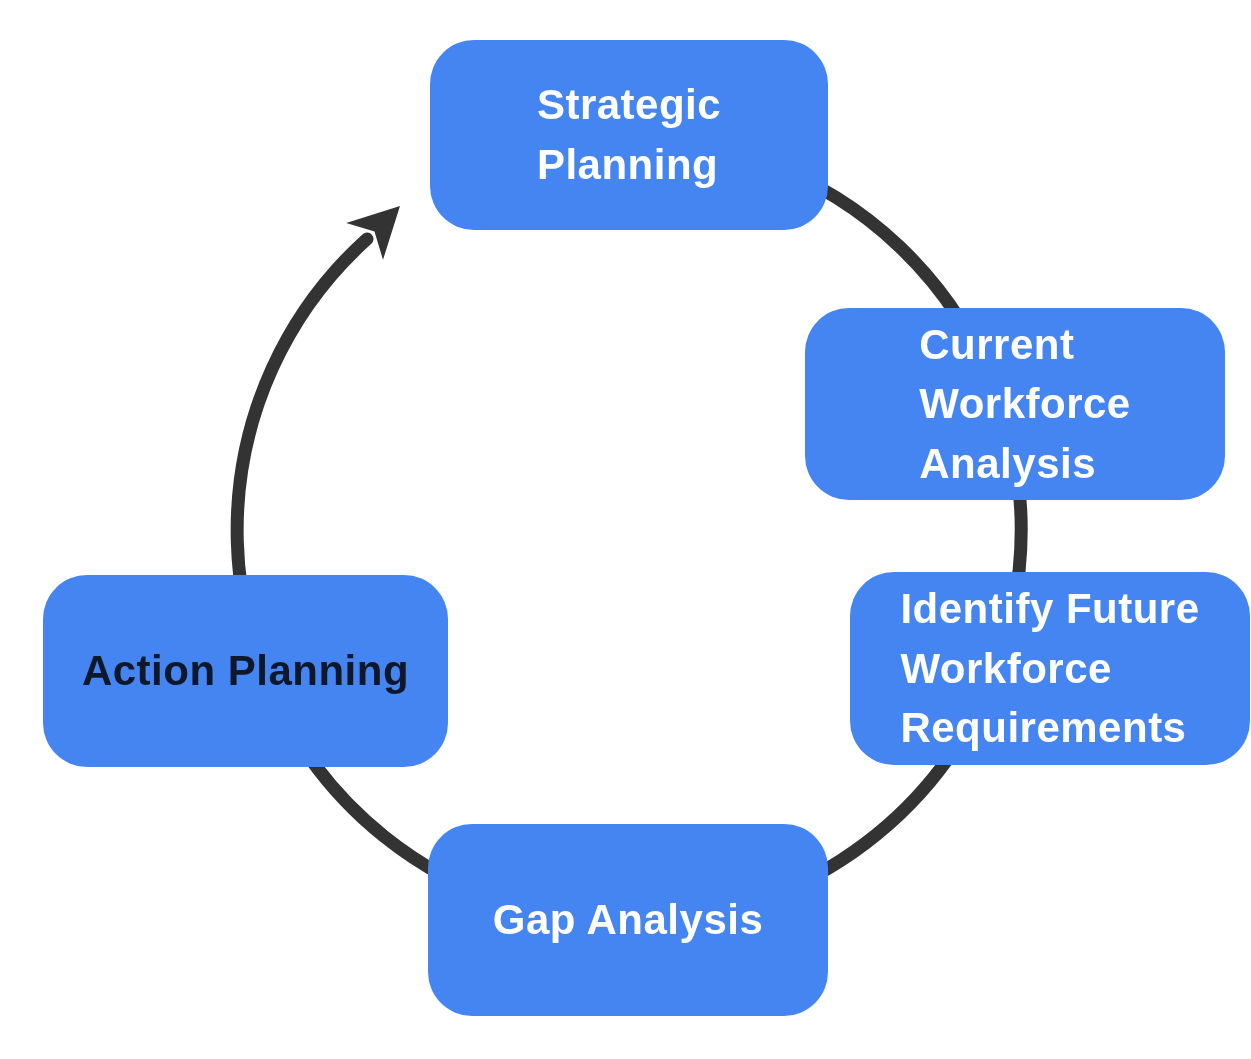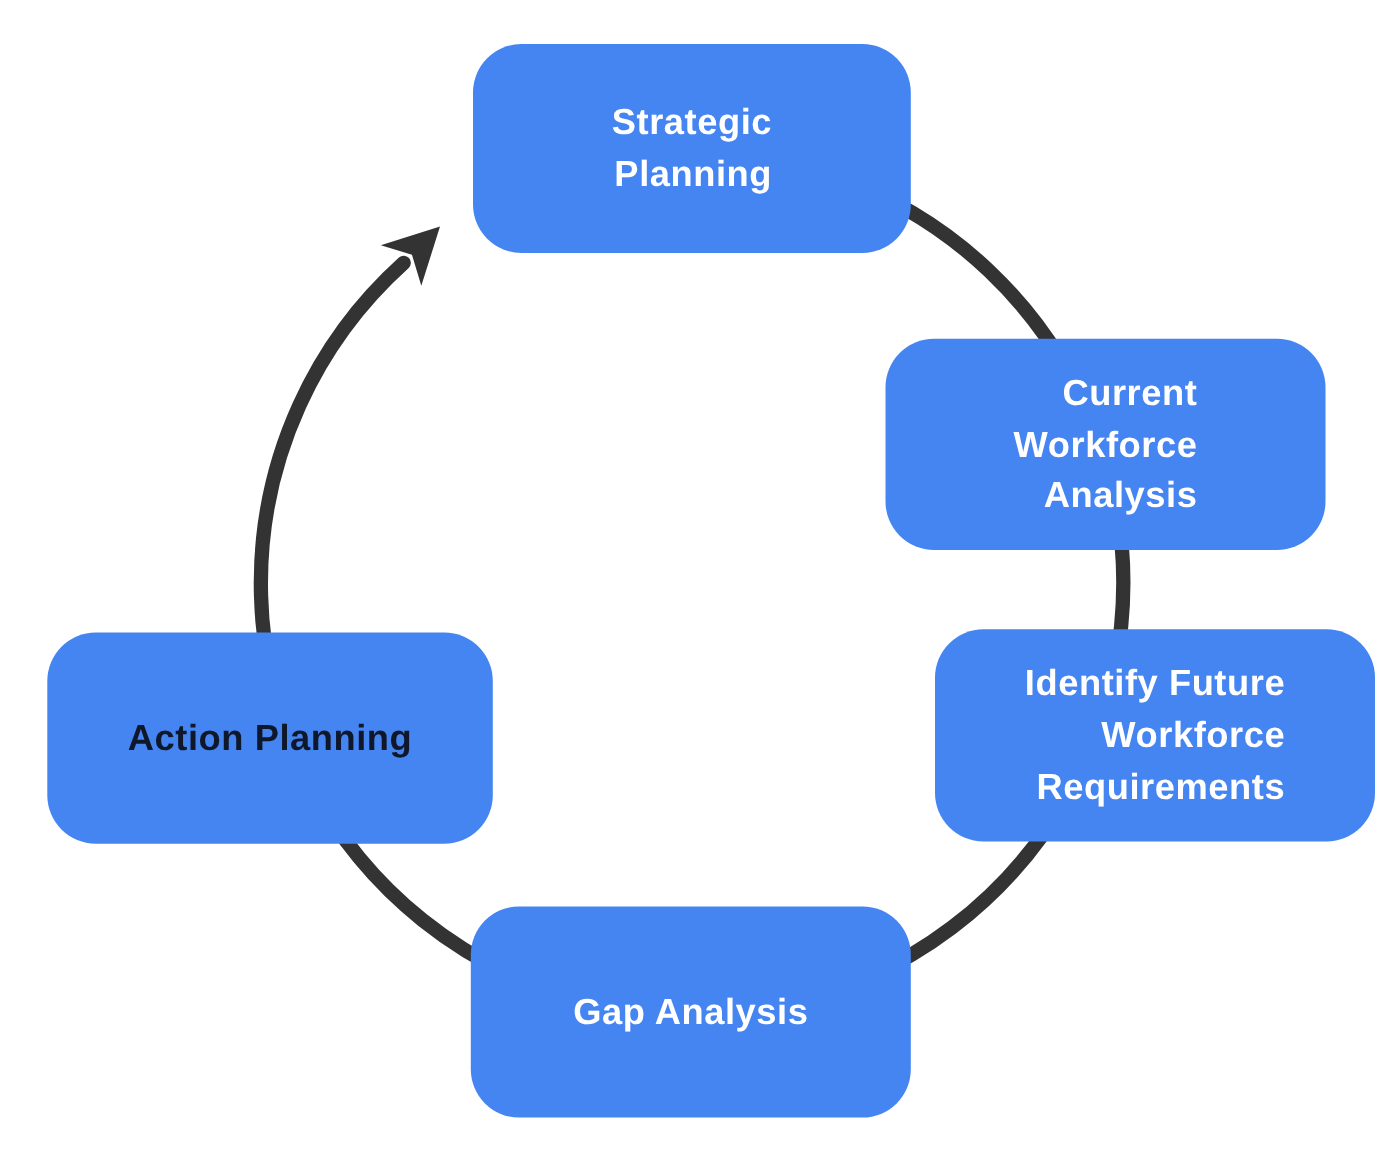--- a/index.html
+++ b/index.html
@@ -14,25 +14,25 @@
   #cycle-svg {
     position: absolute;
     left: 0; top: 0;
     width: 1251px; height: 1059px;
   }
   .node {
     position: absolute;
     display: flex;
     align-items: center;
     justify-content: center;
-    text-align: right;
+    text-align: left;
     border-radius: 44px;
     color: #ffffff;
     font-weight: bold;
-    font-size: 33px;
+    font-size: 42px;
     line-height: 1.42;
     letter-spacing: 0.5px;
   }
   .node .label { white-space: pre-line; }
   .n-strategic { left: 430px; top: 40px;  width: 398px; height: 190px; }
   .n-current   { left: 805px; top: 308px; width: 400px; height: 192px; }
   .n-identify  { left: 805px; top: 572px; width: 400px; height: 193px; }
   .n-gap       { left: 428px; top: 824px; width: 400px; height: 192px; }
   .n-action    { left: 43px;  top: 575px; width: 405px; height: 192px; }
   .n-execution { left: 43px;  top: 305px; width: 405px; height: 196px; }
@@ -45,21 +45,21 @@
   <svg id="cycle-svg" viewBox="0 0 1251 1059" xmlns="http://www.w3.org/2000/svg" aria-hidden="true">
     <path d="M 763 162 A 392 392 0 1 1 367 239" fill="none" stroke="#333333" stroke-width="13" stroke-linecap="round"></path>
     <polygon points="400,206 383,259.8 374.5,231.5 346.2,223" fill="#333333"></polygon>
   </svg>
 
   <div class="node n-strategic" style="background: rgb(69, 133, 242); color: rgb(255, 255, 255);">
     <span class="label">Strategic
 Planning</span>
   </div>
 
-  <div class="node n-current" style="background: rgb(69, 133, 242); color: rgb(255, 255, 255);">
+  <div class="node n-current" style="background: rgb(69, 133, 242); color: rgb(255, 255, 255); padding-left: 20px;">
     <span class="label">Current
 Workforce
 Analysis</span>
   </div>
 
   <div class="node n-identify" style="background: rgb(69, 133, 242); color: rgb(255, 255, 255); margin-left: 45px;">
     <span class="label">Identify Future
 Workforce
 Requirements</span>
   </div>

